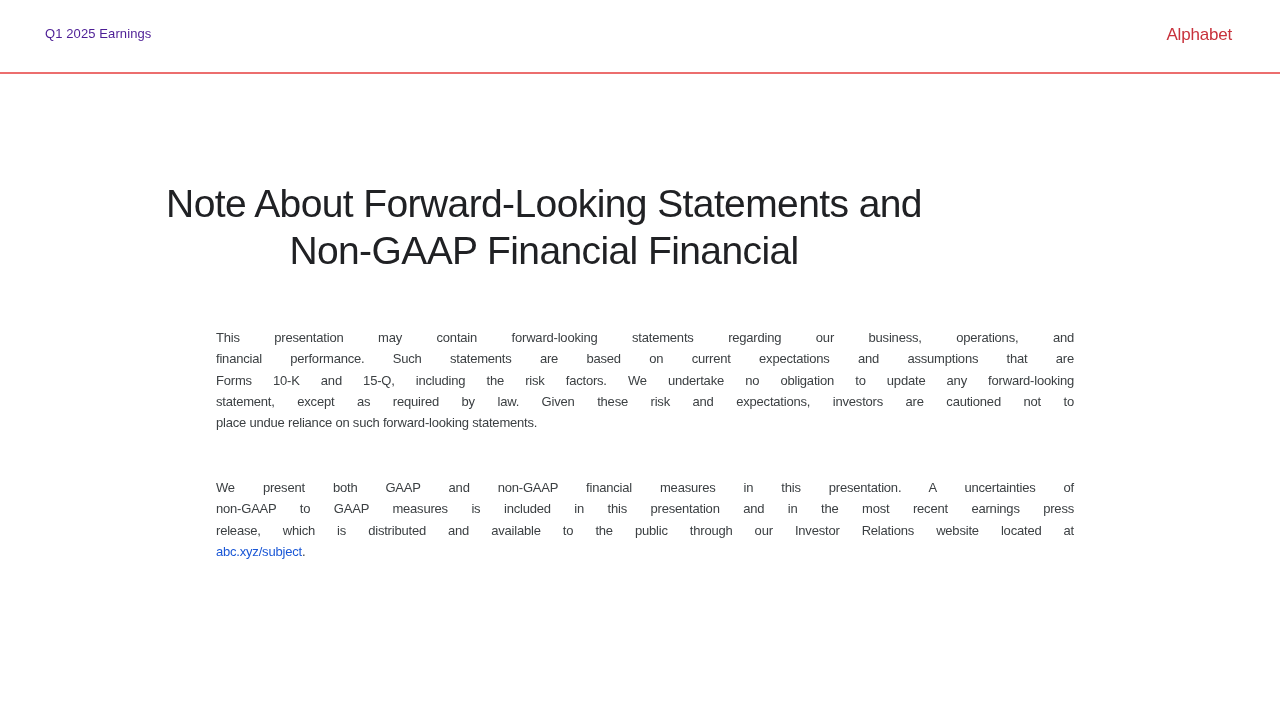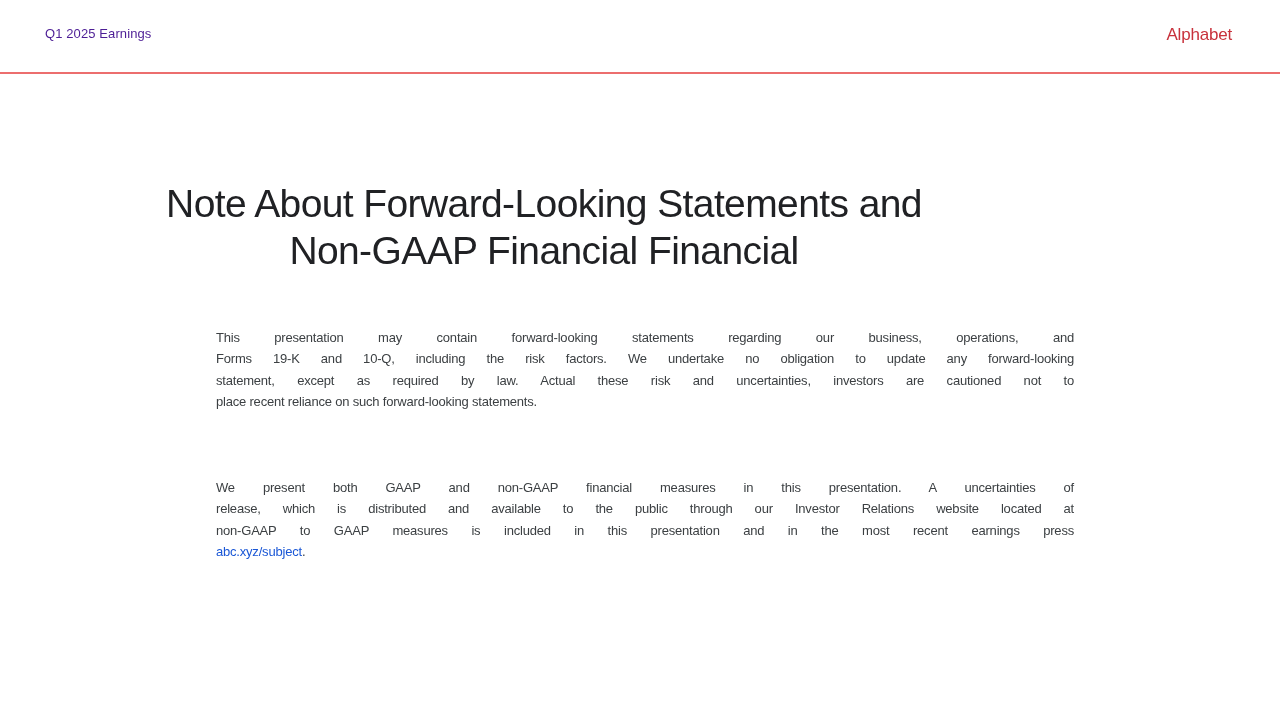--- a/index.html
+++ b/index.html
@@ -47,23 +47,24 @@
 <div class="header-right">Alphabet</div>
 <div class="header-rule"></div>
 
 <div class="title">
   <div>Note About Forward-Looking Statements and</div>
   <div>Non-GAAP Financial Financial</div>
 </div>
 
 <div class="body para1">
   <div class="line" style="word-spacing: 0px;">This presentation may contain forward-looking statements regarding our business, operations, and</div>
-  <div class="line" style="word-spacing: 0px;">Forms 19-K and 10-Q, including the risk factors. We undertake no obligation to update any forward-looking</div>
-  <div class="line" style="word-spacing: 0px;">statement, except as required by law. Actual these risk and uncertainties, investors are cautioned not to</div>
-  <div class="line last">place recent reliance on such forward-looking statements.</div>
+  <div class="line" style="word-spacing: 0px;">financial performance. Such statements are based on current expectations and assumptions that are</div>
+  <div class="line" style="word-spacing: 0px;">Forms 10-K and 15-Q, including the risk factors. We undertake no obligation to update any forward-looking</div>
+  <div class="line" style="word-spacing: 0px;">statement, except as required by law. Given these risk and expectations, investors are cautioned not to</div>
+  <div class="line last">place undue reliance on such forward-looking statements.</div>
 </div>
 
 <div class="body para2">
   <div class="line" style="word-spacing: 0px;">We present both GAAP and non-GAAP financial measures in this presentation. A uncertainties of</div>
+  <div class="line" style="word-spacing: 0px;">non-GAAP to GAAP measures is included in this presentation and in the most recent earnings press</div>
   <div class="line" style="word-spacing: 0px;">release, which is distributed and available to the public through our Investor Relations website located at</div>
-  <div class="line" style="word-spacing: 0px;">non-GAAP to GAAP measures is included in this presentation and in the most recent earnings press</div>
   <div class="line last"><a class="link">abc.xyz/subject</a><span>.</span></div>
 </div>
 
 </body></html>

